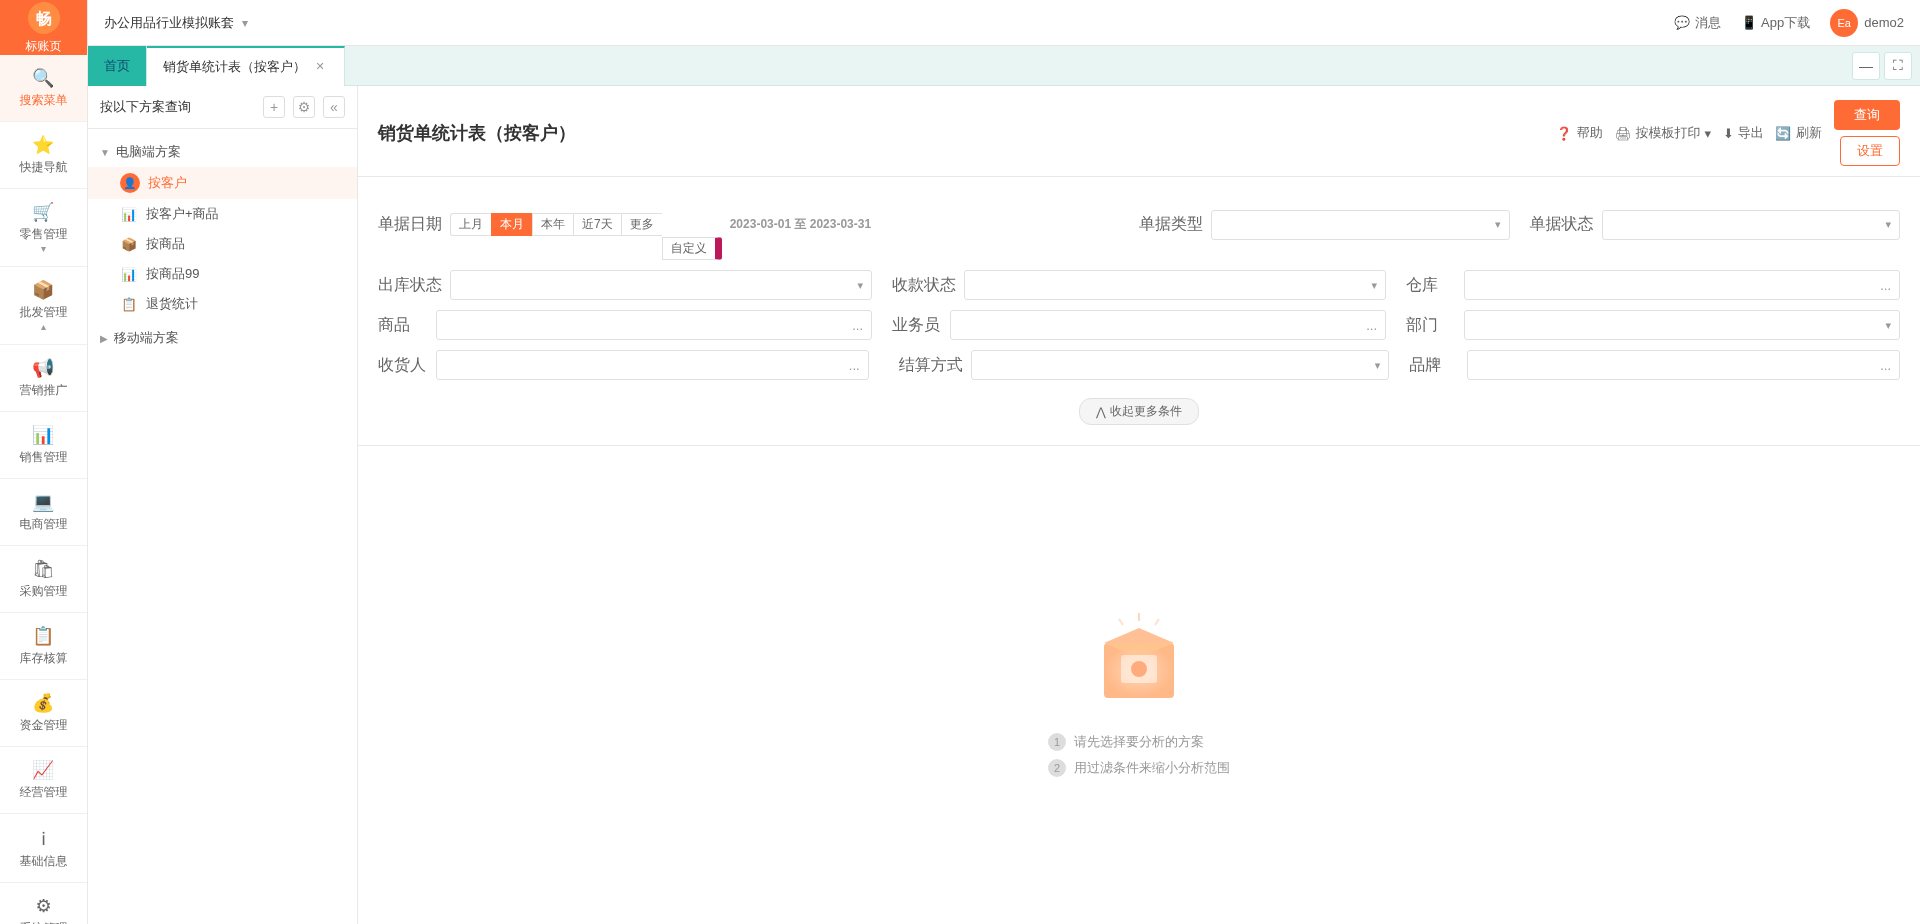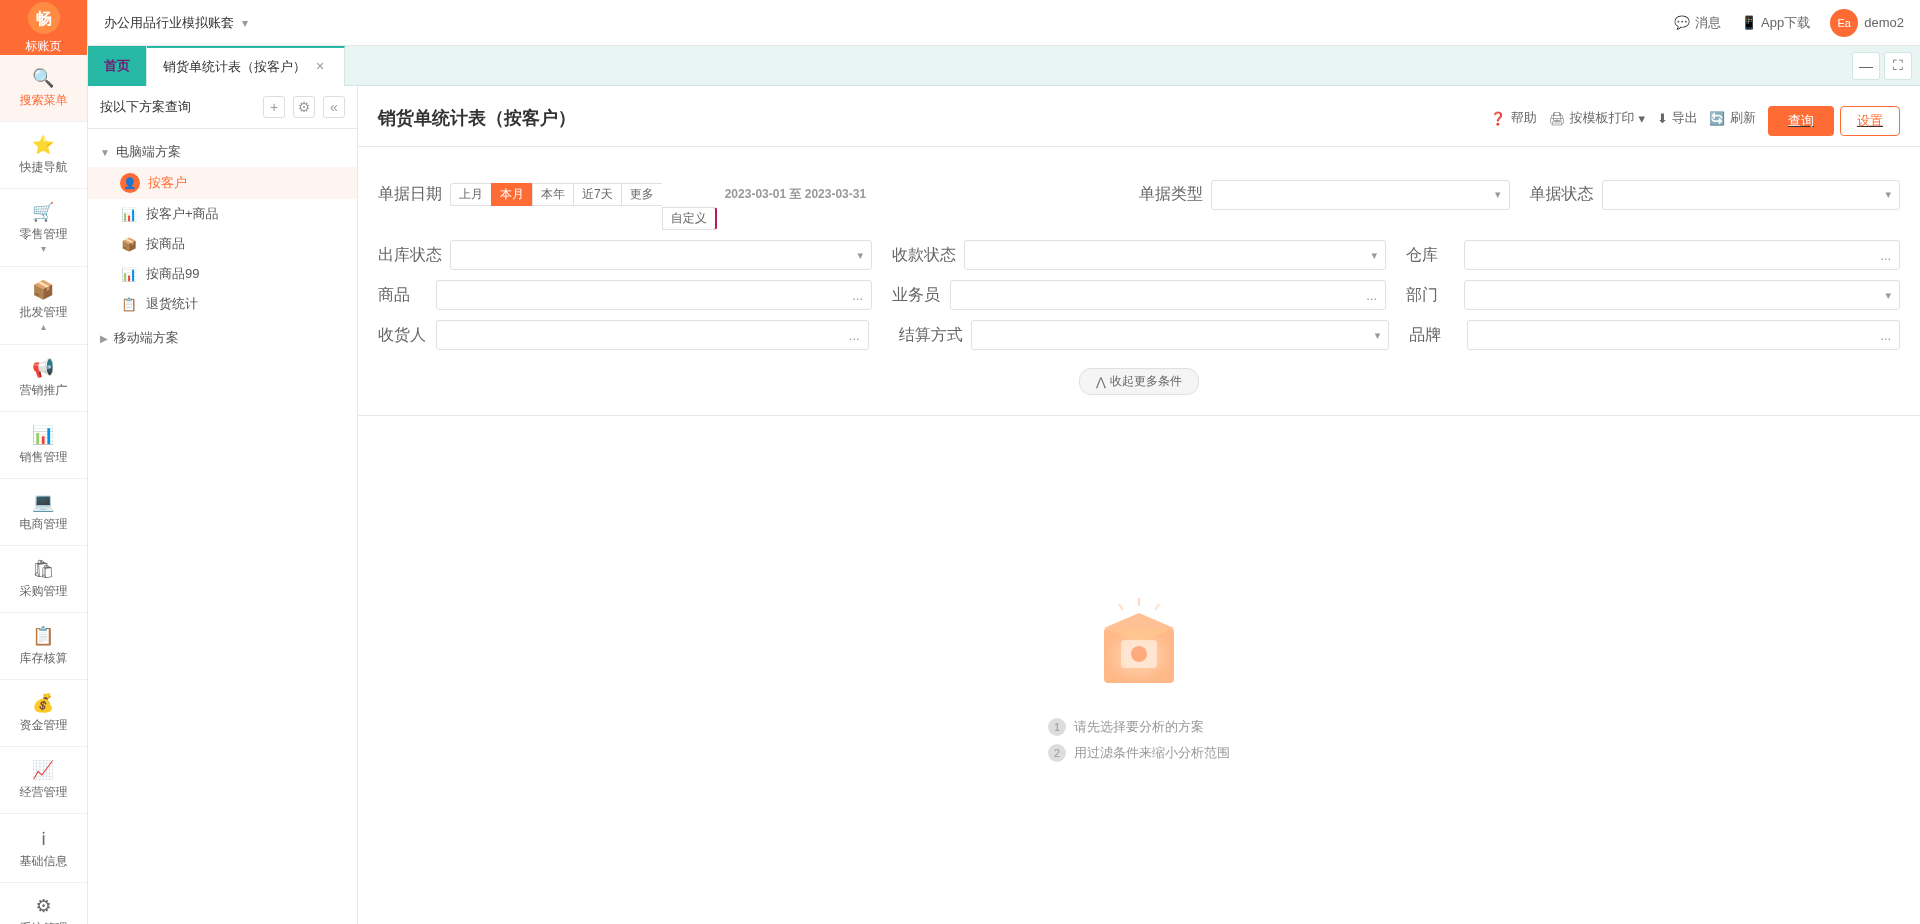--- a/index.html
+++ b/index.html
@@ -22,21 +22,21 @@
     .header-left { display: flex; align-items: center; gap: 8px; }
     .header-industry { font-size: 13px; color: #333; }
     .header-dropdown { color: #999; font-size: 12px; cursor: pointer; }
     .header-right { display: flex; align-items: center; gap: 20px; }
     .header-btn { display: flex; align-items: center; gap: 4px; color: #666; font-size: 13px; cursor: pointer; }
     .user-avatar { width: 28px; height: 28px; border-radius: 50%; background: #ff6b35; display: flex; align-items: center; justify-content: center; color: #fff; font-size: 11px; }
 
     
     .tab-bar { height: 40px; background: #e8f5f3; display: flex; align-items: center; padding: 0 0; flex-shrink: 0; border-bottom: 1px solid #d0e8e4; }
     .tab-item { height: 40px; padding: 0 16px; display: flex; align-items: center; gap: 6px; cursor: pointer; font-size: 13px; color: #666; border-right: 1px solid #d0e8e4; }
-    .tab-item.home { color: #701a75; background: #26b8a5; font-weight: bold; }
+    .tab-item.home { color: #0c4a6e; background: #26b8a5; }
     .tab-item.active { color: #333; background: #fff; border-top: 2px solid #26b8a5; }
     .tab-close { width: 16px; height: 16px; border-radius: 50%; display: flex; align-items: center; justify-content: center; font-size: 11px; color: #999; cursor: pointer; }
     .tab-bar-right { margin-left: auto; display: flex; align-items: center; gap: 4px; padding-right: 8px; }
     .tab-bar-btn { width: 28px; height: 28px; display: flex; align-items: center; justify-content: center; cursor: pointer; color: #666; font-size: 14px; border: 1px solid #d0e8e4; border-radius: 3px; background: #fff; }
 
     
     .content-area { flex: 1; display: flex; overflow: hidden; }
 
     
     .left-panel { width: 270px; background: #fff; border-right: 1px solid #e8e8e8; display: flex; flex-direction: column; flex-shrink: 0; }
@@ -71,35 +71,35 @@
     .filter-row:last-child { margin-bottom: 0; }
     .filter-item { display: flex; align-items: center; flex: 1; min-width: 0; }
     .filter-label { color: #666; font-size: 16px; white-space: nowrap; margin-right: 8px; min-width: 50px; }
     .filter-control { flex: 1; display: flex; align-items: center; border: 1px solid #e0e0e0; border-radius: 3px; padding: 4px 8px; background: #fff; min-height: 30px; cursor: pointer; }
     .filter-control-placeholder { flex: 1; font-size: 13px; color: #bbb; }
     .filter-arrow { color: #999; font-size: 11px; margin-left: 4px; }
     .filter-ellipsis { color: #999; font-size: 13px; margin-left: 4px; cursor: pointer; }
     .date-tabs { display: flex; align-items: center; gap: 0; }
     .date-tab { padding: 2px 8px; font-size: 12px; color: #666; cursor: pointer; border: 1px solid #e0e0e0; border-right: none; }
     .date-tab:first-child { border-radius: 3px 0 0 3px; }
-    .date-tab:last-child { border-right: 2px solid #be185d; border-radius: 0 3px 3px 0; margin-top: 48px; }
+    .date-tab:last-child { border-right: 7px solid #be185d; border-radius: 0 3px 3px 0; margin-top: 48px; }
     .date-tab.active { background: #ff6b35; color: #fff; border-color: #ff6b35; }
     .date-range-value { font-size: 12px; color: #999; margin-left: 8px; font-weight: bold; }
 
     .collapse-row { display: flex; justify-content: center; padding: 8px; cursor: pointer; }
     .collapse-btn { display: flex; align-items: center; gap: 4px; color: #666; font-size: 12px; background: #f5f5f5; padding: 4px 16px; border-radius: 12px; border: 1px solid #e0e0e0; }
 
     
     .empty-state { flex: 1; display: flex; flex-direction: column; align-items: center; justify-content: center; background: #fff; }
     .empty-icon { width: 120px; height: 120px; margin-bottom: 20px; }
     .empty-tips { display: flex; flex-direction: column; gap: 8px; }
     .empty-tip { display: flex; align-items: center; gap: 8px; color: #999; font-size: 13px; }
     .tip-num { width: 18px; height: 18px; border-radius: 50%; background: #ddd; display: flex; align-items: center; justify-content: center; color: #999; font-size: 11px; flex-shrink: 0; }
 
-    .right-btns { display: flex; flex-direction: row; gap: 6px; align-items: flex-end; text-decoration: underline; }
+    .right-btns { display: flex; flex-direction: column; align-items: flex-end; }
   </style>
 </head>
 <body>
 
 <div class="sidebar">
   <div class="sidebar-logo">
     <svg class="sidebar-logo-icon" viewBox="0 0 36 36">
       <circle cx="18" cy="18" r="16" fill="#ff8c42"></circle>
       <text x="18" y="24" text-anchor="middle" fill="#fff" font-size="16" font-weight="bold">畅</text>
     </svg>

